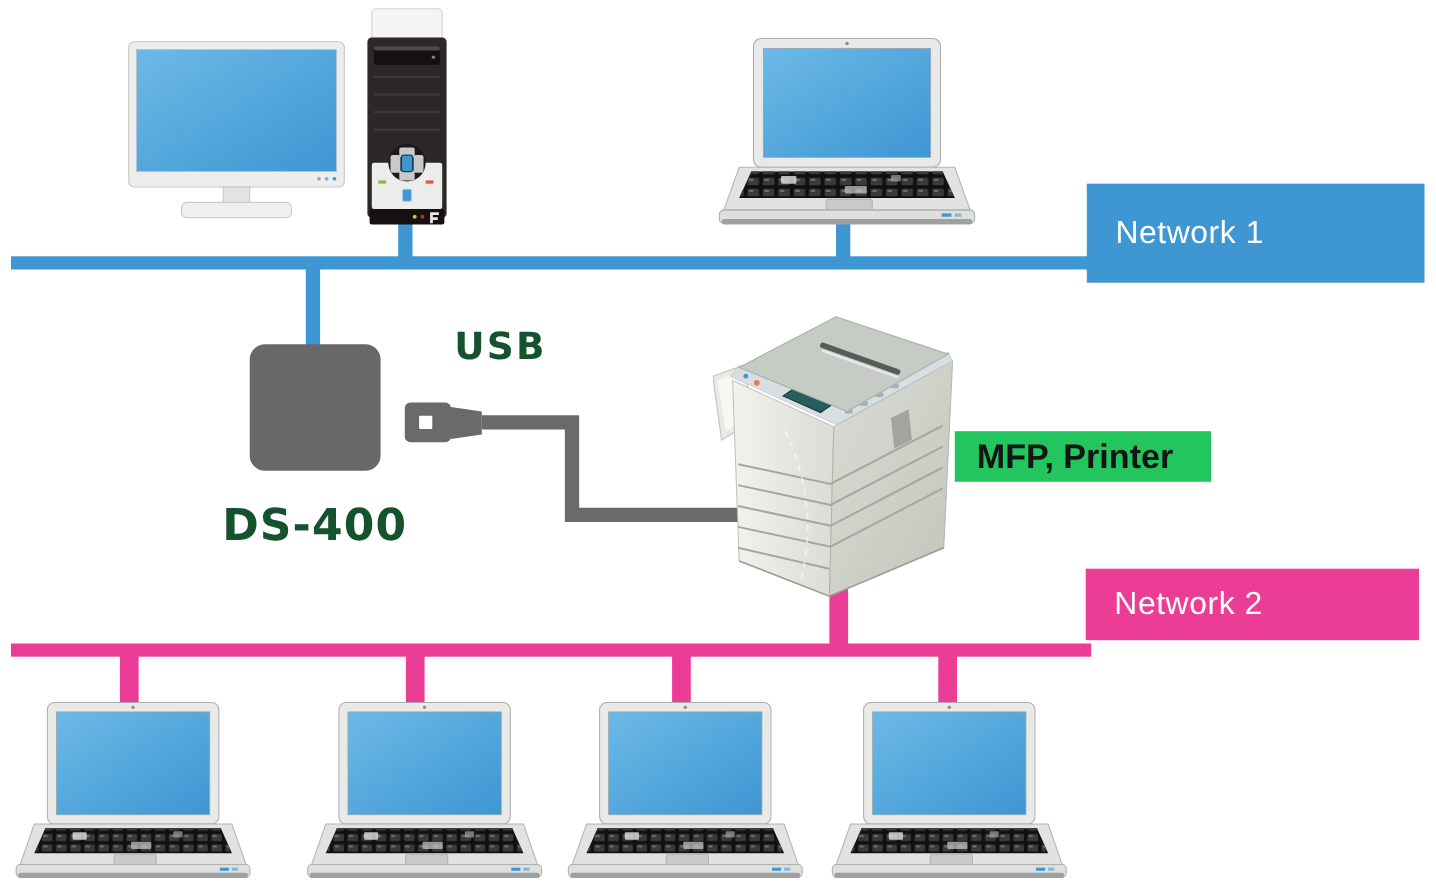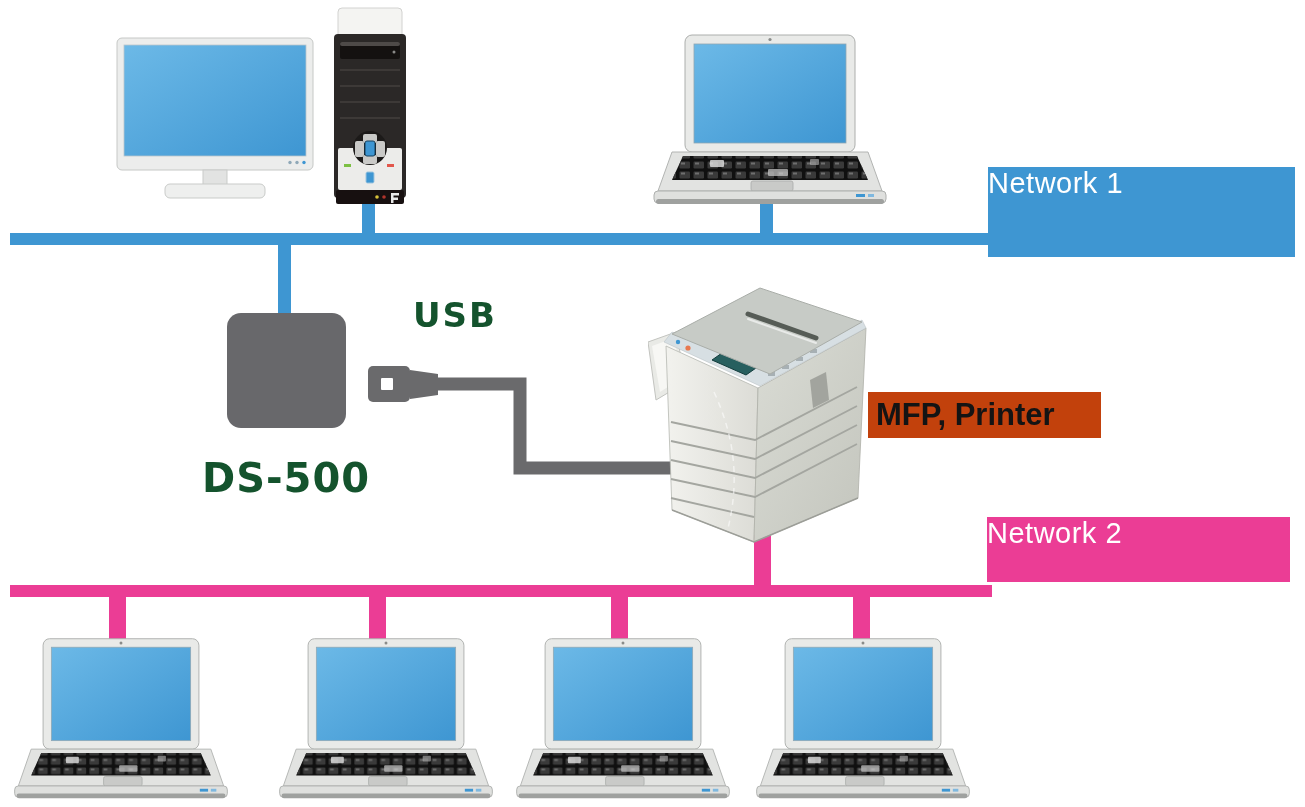--- a/index.html
+++ b/index.html
@@ -8,36 +8,36 @@
     background:#ffffff;
     font-family:"Liberation Sans", sans-serif;
   }
   .abs{position:absolute;}
   .busline{height:12px;}
   .bus-blue{background:#3E96D2;}
   .bus-pink{background:#EB3D95;}
   .drop-blue{background:#3E96D2;}
   .drop-pink{background:#EB3D95;}
   .netlabel{
-    display:flex;align-items:flex-start;
+    display:flex;align-items:center;
     color:#ffffff;font-size:29px;letter-spacing:0.5px;
-    box-sizing:border-box;
+    padding-left:26px;box-sizing:border-box;
     font-family:"Liberation Sans", sans-serif;
   }
   .netlabel-1{background:#3E96D2;}
   .netlabel-2{background:#EB3D95;}
   .boldlabel{
     font-family:"DejaVu Sans", sans-serif;
     font-weight:bold;color:#14532d;line-height:1;
   }
   .mfp-label{
-    background:#c2410c;display:flex;align-items:center;
+    background:#22c55e;display:flex;align-items:center;
     font-family:"Liberation Sans", sans-serif;
     font-weight:bold;font-size:31px;color:#141414;
-    padding-left:8px;box-sizing:border-box;letter-spacing:0px;
+    padding-left:20px;box-sizing:border-box;letter-spacing:0px;
   }
   .ds700-box{
     background:#68686B;border-radius:14px;
   }
 </style>
 </head>
 <body>
 
 <svg style="position:absolute;width:0;height:0" aria-hidden="true">
   <defs>
@@ -188,17 +188,17 @@
 <div class="abs netlabel netlabel-1" style="left:988px;top:167px;width:307px;height:90px;">
   <span>Network 1</span>
 </div>
 
 <div class="abs netlabel netlabel-2" style="left:987px;top:517px;width:303px;height:65px;">
   <span>Network 2</span>
 </div>
 
 <div class="abs boldlabel" style="left:413px;top:298px;font-size:34px;letter-spacing:2px;">USB</div>
 
-<div class="abs boldlabel" style="left:202px;top:458px;font-size:40px;letter-spacing:1px;">DS-500</div>
+<div class="abs boldlabel" style="left:202px;top:458px;font-size:40px;letter-spacing:1px;">DS-400</div>
 
 <div class="abs mfp-label" style="left:868px;top:392px;width:233px;height:46px;">
   <span>MFP, Printer</span>
 </div>
 
 </body></html>

